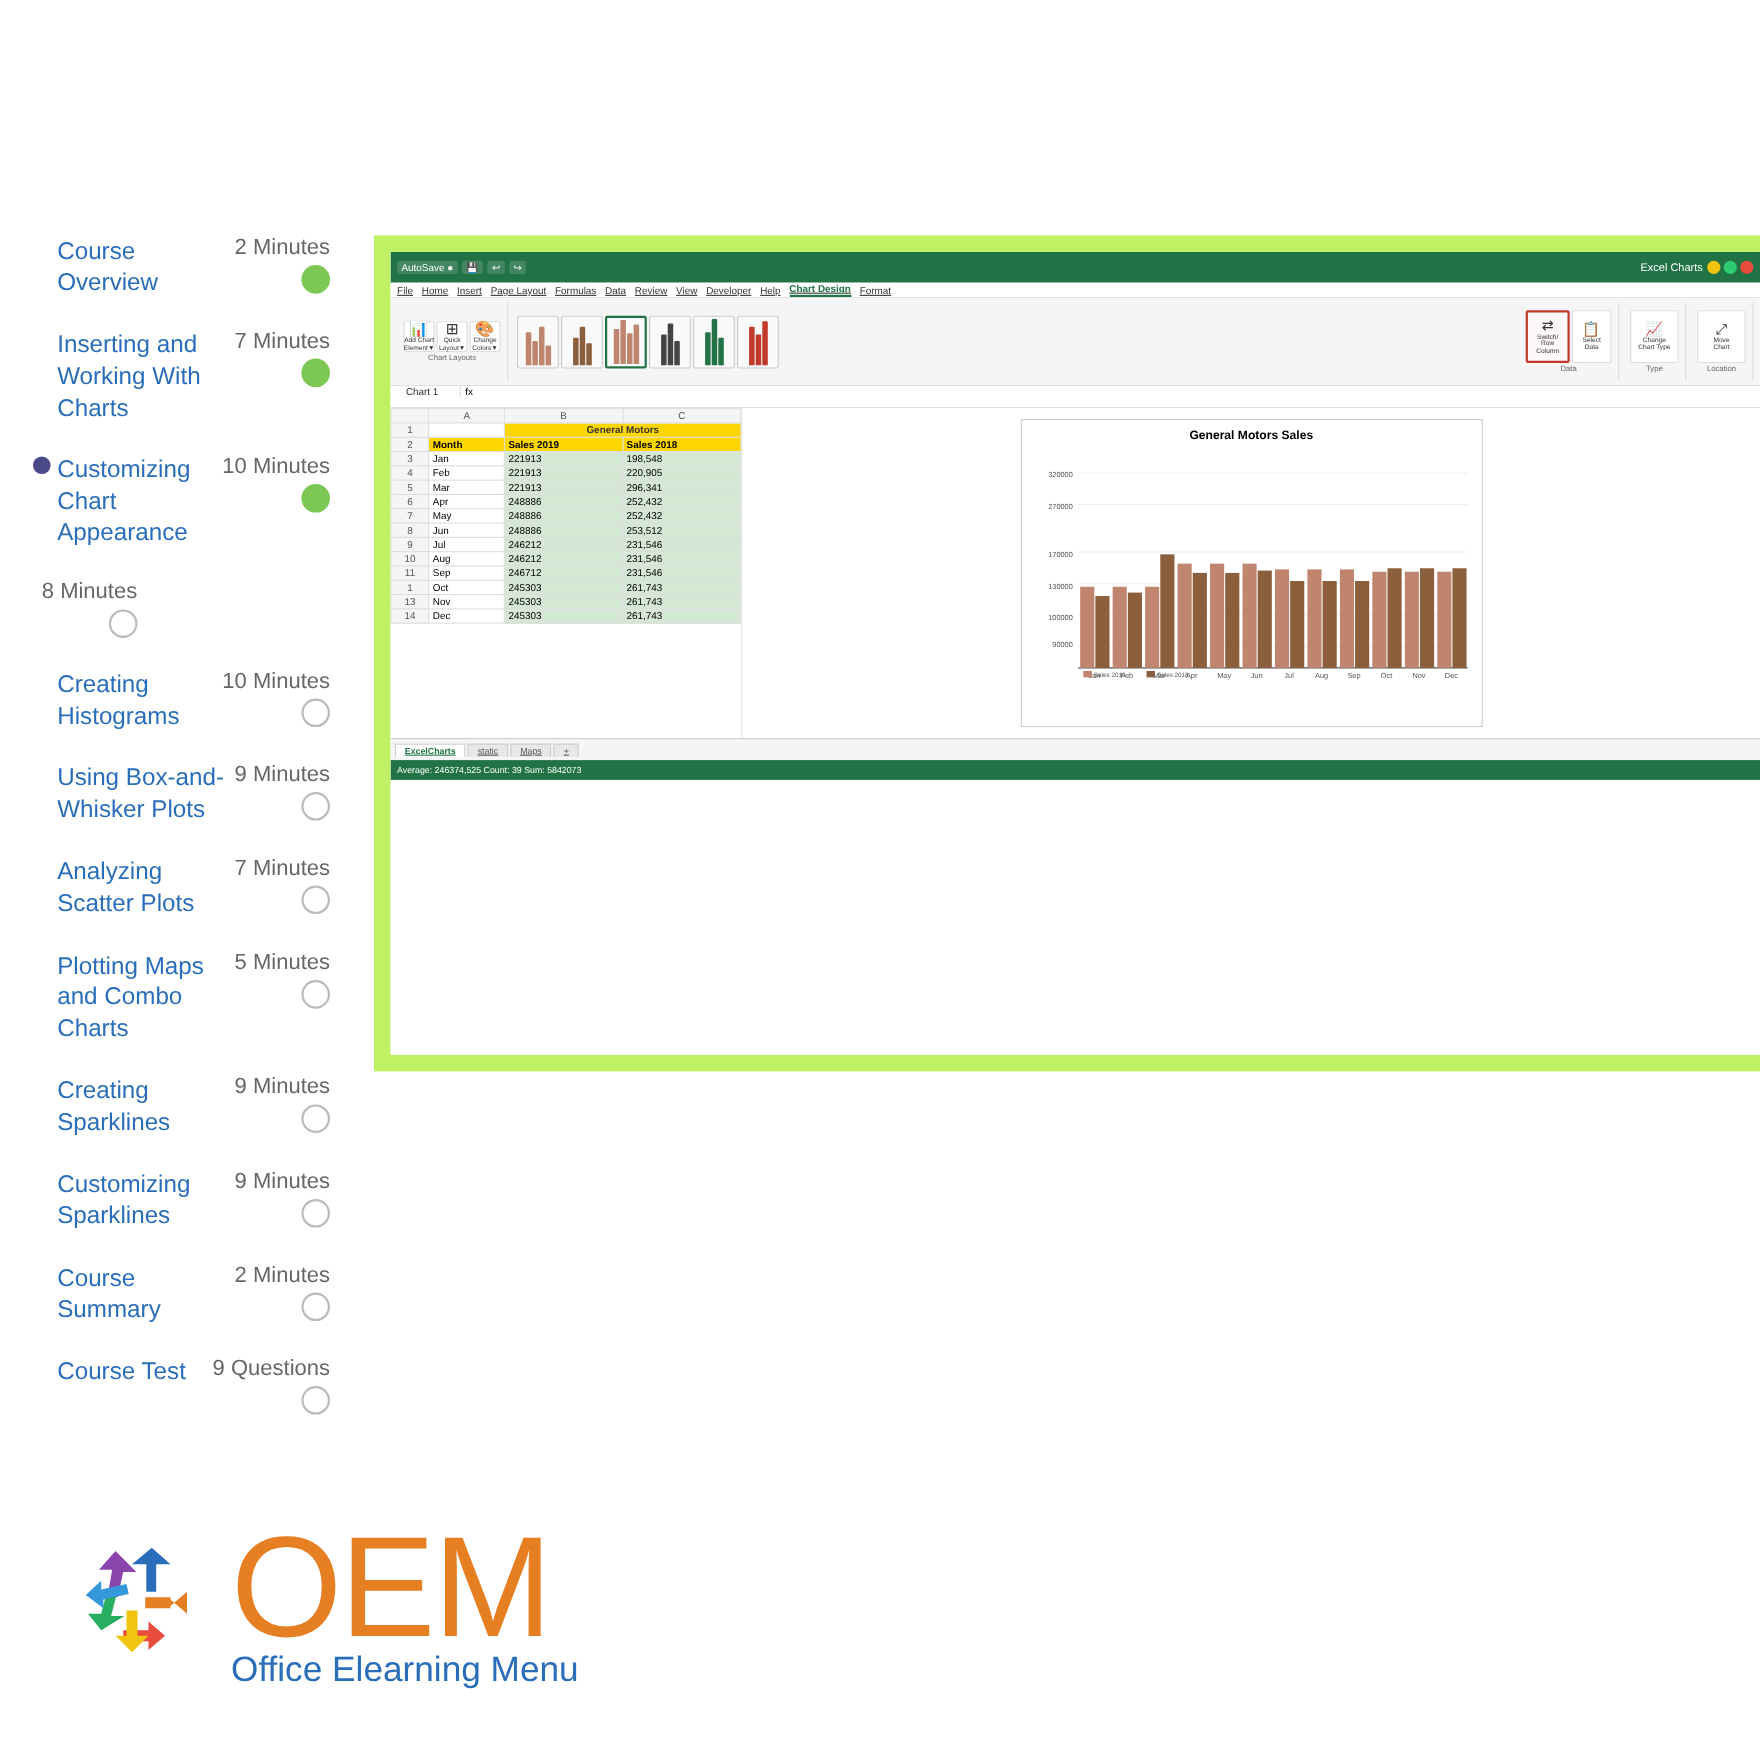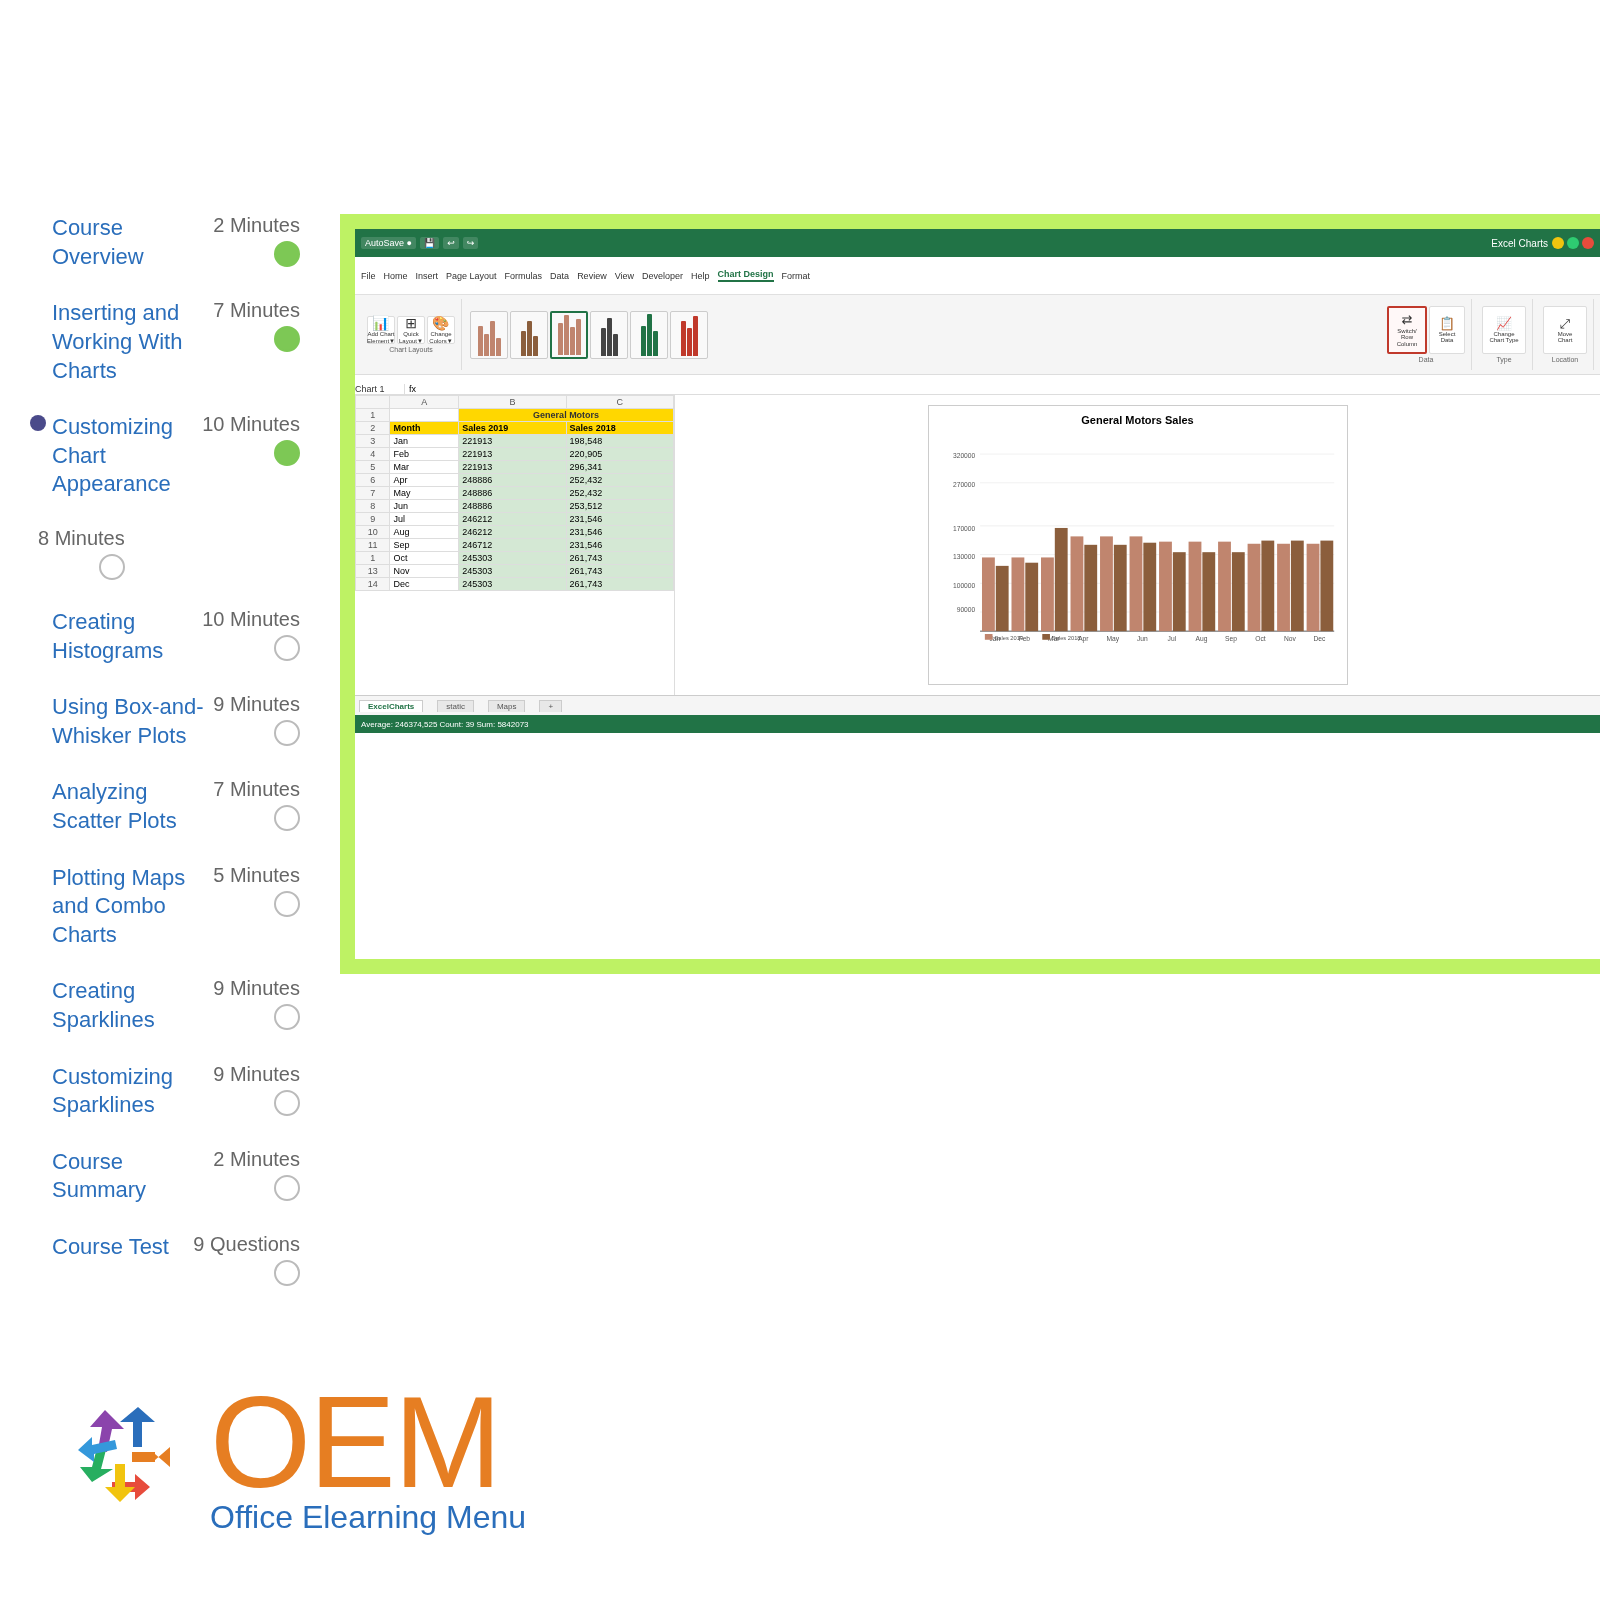--- a/index.html
+++ b/index.html
@@ -171,28 +171,29 @@
       cursor: pointer;
     }
 
     .ribbon-control.minimize { background: #f1c40f; }
     .ribbon-control.maximize { background: #2ecc71; }
     .ribbon-control.close { background: #e74c3c; }
 
     
     .menu-bar {
       background: #fff;
-      height: 38px;
+      height: 14px;
       display: flex;
       align-items: center;
       gap: 8px;
       padding: 0 6px;
       border-bottom: 1px solid #e0e0e0;
       font-size: 9px;
       color: #333;
+      text-decoration: underline;
     }
 
     .menu-item {
       cursor: pointer;
     }
 
     .menu-item.active-tab {
       color: #217346;
       font-weight: bold;
       border-bottom: 2px solid #217346;
@@ -284,22 +285,22 @@
       background: #c0856e;
       border-radius: 1px 1px 0 0;
     }
 
     
     .formula-bar {
       height: 20px;
       background: #fff;
       border-bottom: 1px solid #ddd;
       display: flex;
-      align-items: flex-end;
-      padding: 0 0;
+      align-items: flex-start;
+      padding: 0 14px;
       font-size: 9px;
     }
 
     .name-box {
       width: 50px;
       border-right: 1px solid #ddd;
       padding-right: 4px;
       margin-right: 4px;
       font-size: 9px;
       color: #333;
@@ -396,23 +397,24 @@
       gap: 0;
     }
 
     .excel-sheet-tab {
       font-size: 8px;
       padding: 1px 8px;
       border: 1px solid #ccc;
       border-bottom: none;
       background: #fff;
       cursor: pointer;
-      margin-right: 14px;
+      margin-right: 2px;
       color: #217346;
       font-weight: bold;
+      text-decoration: underline;
     }
 
     .excel-sheet-tab.inactive {
       background: #e8e8e8;
       color: #555;
       font-weight: normal;
     }
 
     
     .excel-status-bar {

